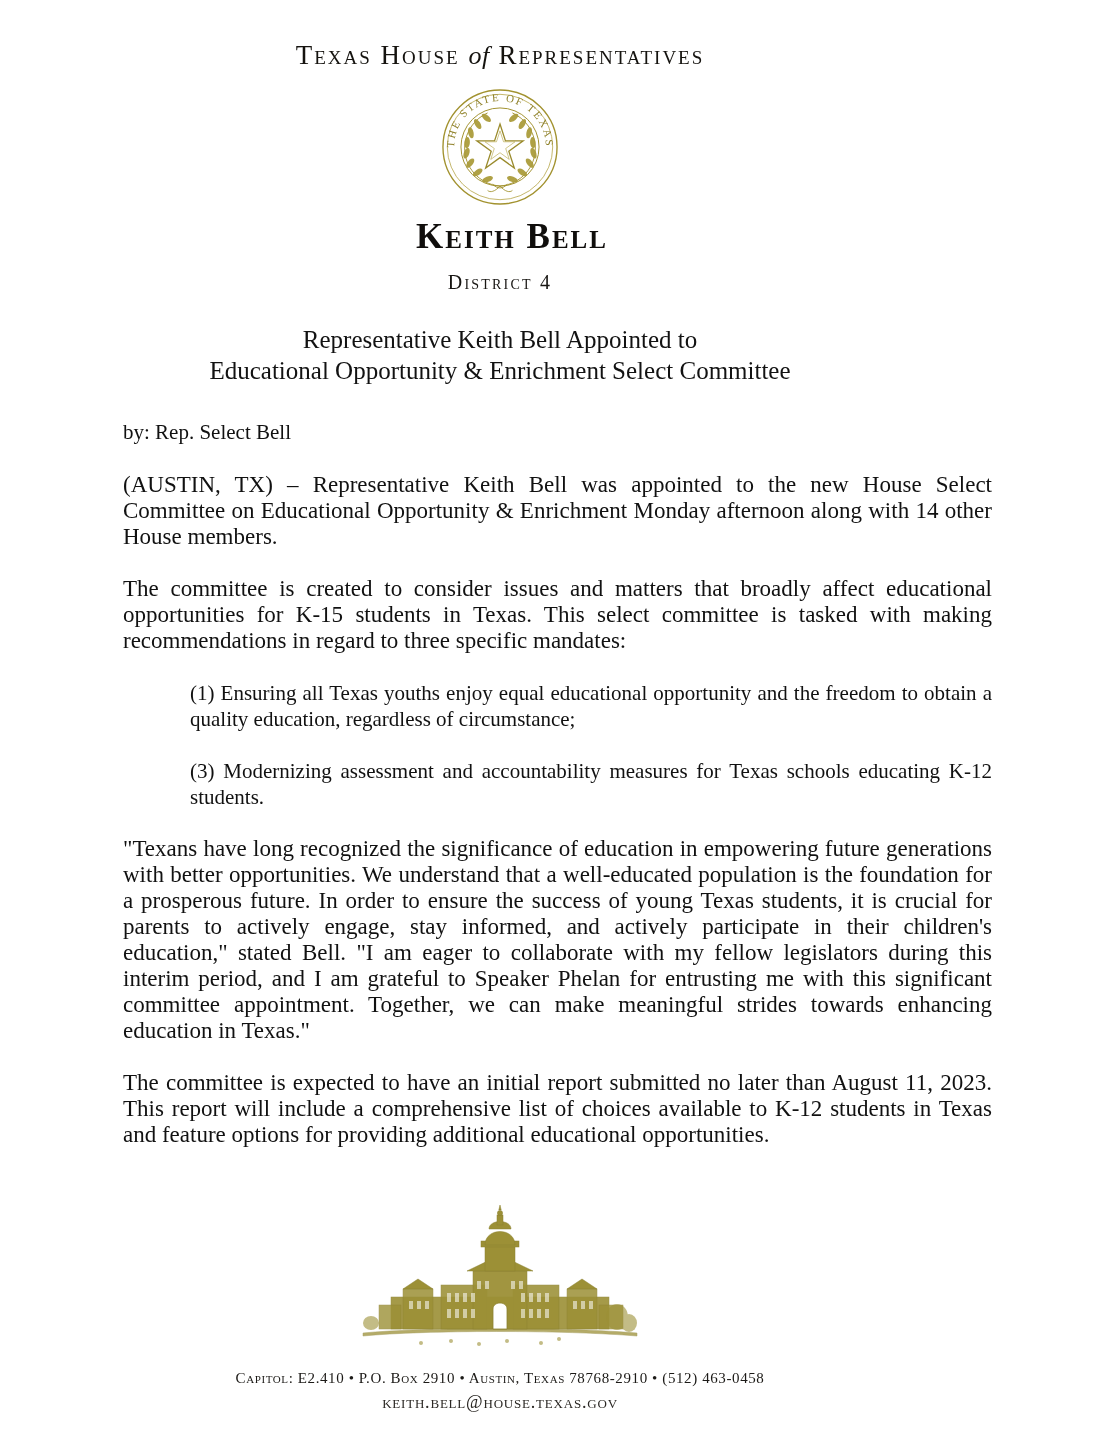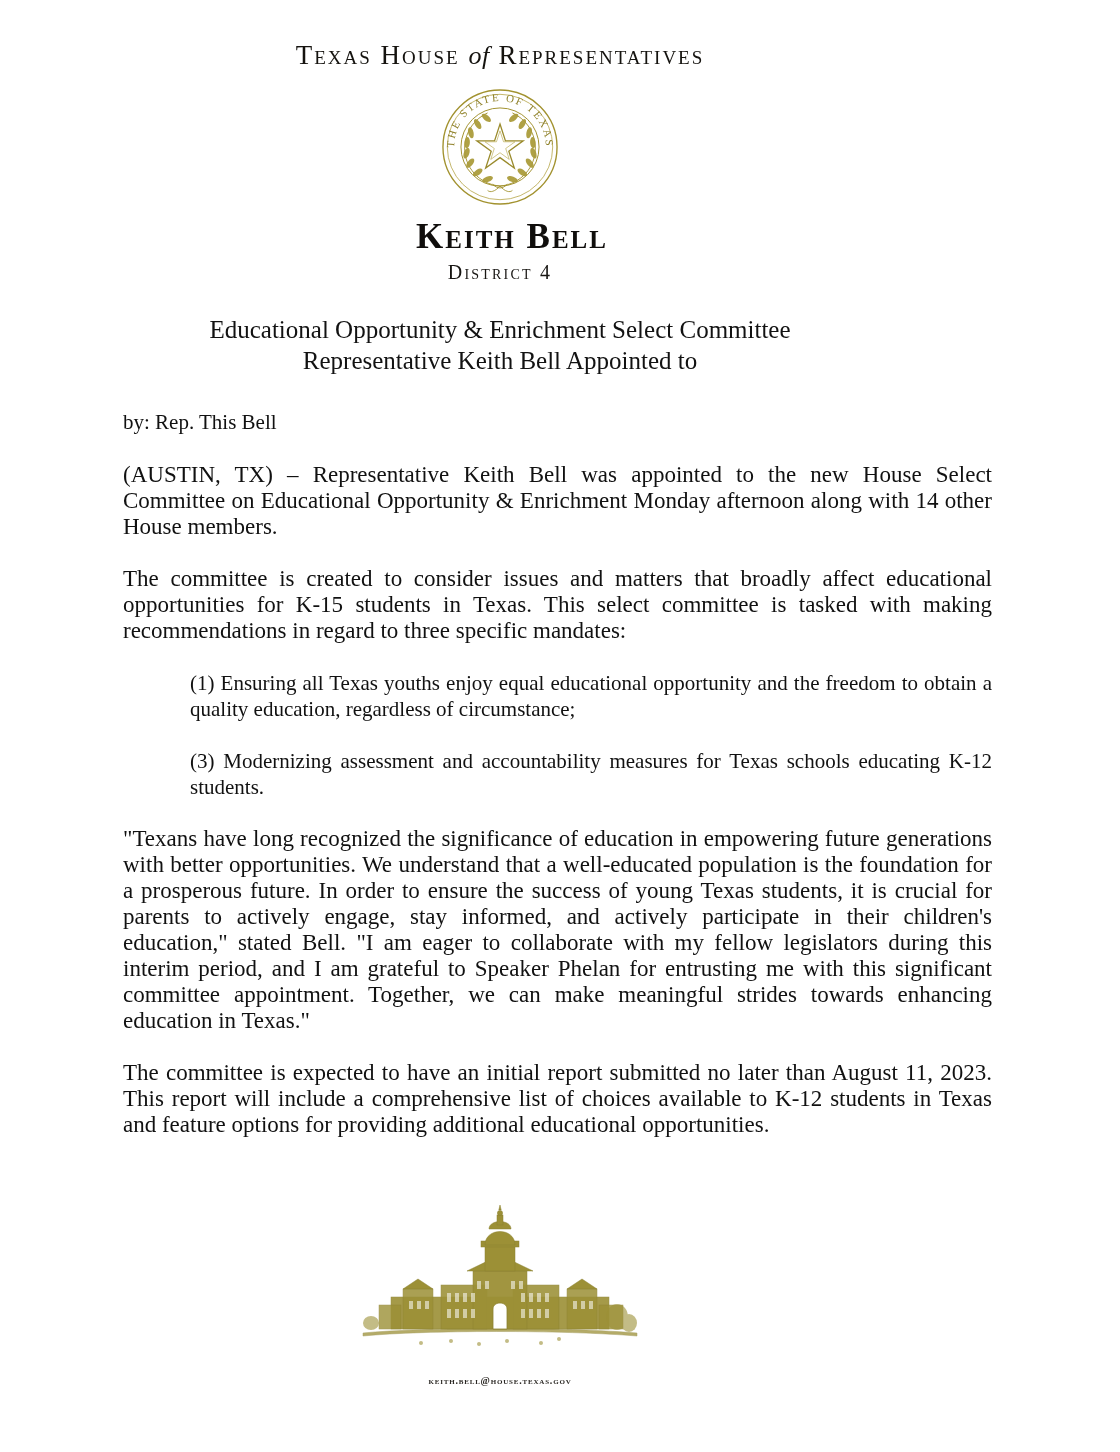--- a/index.html
+++ b/index.html
@@ -54,21 +54,21 @@
   .rep-name {
     margin-top: 8px;
     font-size: 35px;
     font-weight: bold;
     font-variant: small-caps;
     letter-spacing: 2px;
     color: #100e0c;
     padding-left: 24px;
   }
   .rep-district {
-    margin-top: 4px;
+    margin-top: 14px;
     font-size: 20px;
     font-variant: small-caps;
     letter-spacing: 2.2px;
     color: #18161300;
     color: #181613;
   }
 
   
   .headline {
     margin-top: 30px;
@@ -124,25 +124,24 @@
     text-align: center;
   }
   .footer-addr {
     font-size: 15px;
     font-variant: small-caps;
     letter-spacing: 0.6px;
     color: #1c1a17;
   }
   .footer-email {
     margin-top: 5px;
-    font-size: 10px;
+    font-size: 18px;
     font-variant: small-caps;
     letter-spacing: 0.8px;
     color: #2b2824;
-    font-weight: bold;
   }
 </style>
 </head>
 <body>
 
 <div class="page">
 
   <div class="letterhead">
 
     <div class="org-title"><span>Texas House </span><span class="of">of</span><span> Representatives</span></div>
@@ -191,28 +190,28 @@
         <polygon points="100,63 108.8,90.1 137.3,90.1 114.2,106.8 123.1,133.9 100,117.2 76.9,133.9 85.8,106.8 62.7,90.1 91.2,90.1" fill="none" stroke="#9a8b2d" stroke-width="2.1"></polygon>
         <polygon points="100,74 105.7,91.6 124.2,91.6 109.2,102.4 114.9,120 100,109.2 85.1,120 90.8,102.4 75.8,91.6 94.3,91.6" fill="#ffffff" stroke="#b3a443" stroke-width="1"></polygon>
       </svg>
     </div>
 
     <div class="rep-name">Keith Bell</div>
     <div class="rep-district">District 4</div>
   </div>
 
   <div class="headline">
+    <div>Representative Keith Bell Appointed to</div>
     <div>Educational Opportunity &amp; Enrichment Select Committee</div>
-    <div>Representative Keith Bell Appointed to</div>
   </div>
 
   <div class="body-area">
 
     <div class="byline">
-      <div>by: Rep. This Bell</div>
+      <div>by: Rep. Select Bell</div>
     </div>
 
     <p class="para">(AUSTIN, TX) – Representative Keith Bell was appointed to the new House Select Committee on Educational Opportunity &amp; Enrichment Monday afternoon along with 14 other House members.</p>
     <p class="para">The committee is created to consider issues and matters that broadly affect educational opportunities for K-15 students in Texas. This select committee is tasked with making recommendations in regard to three specific mandates:</p>
 
     <p class="mandate">(1) Ensuring all Texas youths enjoy equal educational opportunity and the freedom to obtain a quality education, regardless of circumstance;</p>
     <p class="mandate">(3) Modernizing assessment and accountability measures for Texas schools educating K-12 students.</p>
 
     <p class="para">"Texans have long recognized the significance of education in empowering future generations with better opportunities. We understand that a well-educated population is the foundation for a prosperous future. In order to ensure the success of young Texas students, it is crucial for parents to actively engage, stay informed, and actively participate in their children's education," stated Bell. "I am eager to collaborate with my fellow legislators during this interim period, and I am grateful to Speaker Phelan for entrusting me with this significant committee appointment. Together, we can make meaningful strides towards enhancing education in Texas."</p>
     <p class="para">The committee is expected to have an initial report submitted no later than August 11, 2023. This report will include a comprehensive list of choices available to K-12 students in Texas and feature options for providing additional educational opportunities.</p>
@@ -289,16 +288,17 @@
           <circle cx="124" cy="139" r="2"></circle>
         <circle cx="152" cy="136" r="2"></circle>
           <circle cx="186" cy="138" r="2"></circle>
         <circle cx="204" cy="134" r="2"></circle>
           <circle cx="66" cy="138" r="2"></circle>
       </g>
     </svg>
   </div>
 
   <div class="footer-lines">
+    <div class="footer-addr">Capitol: E2.410 • P.O. Box 2910 • Austin, Texas 78768-2910 • (512) 463-0458</div>
     <div class="footer-email">keith.bell@house.texas.gov</div>
   </div>
 
 </div>
 
 </body></html>

